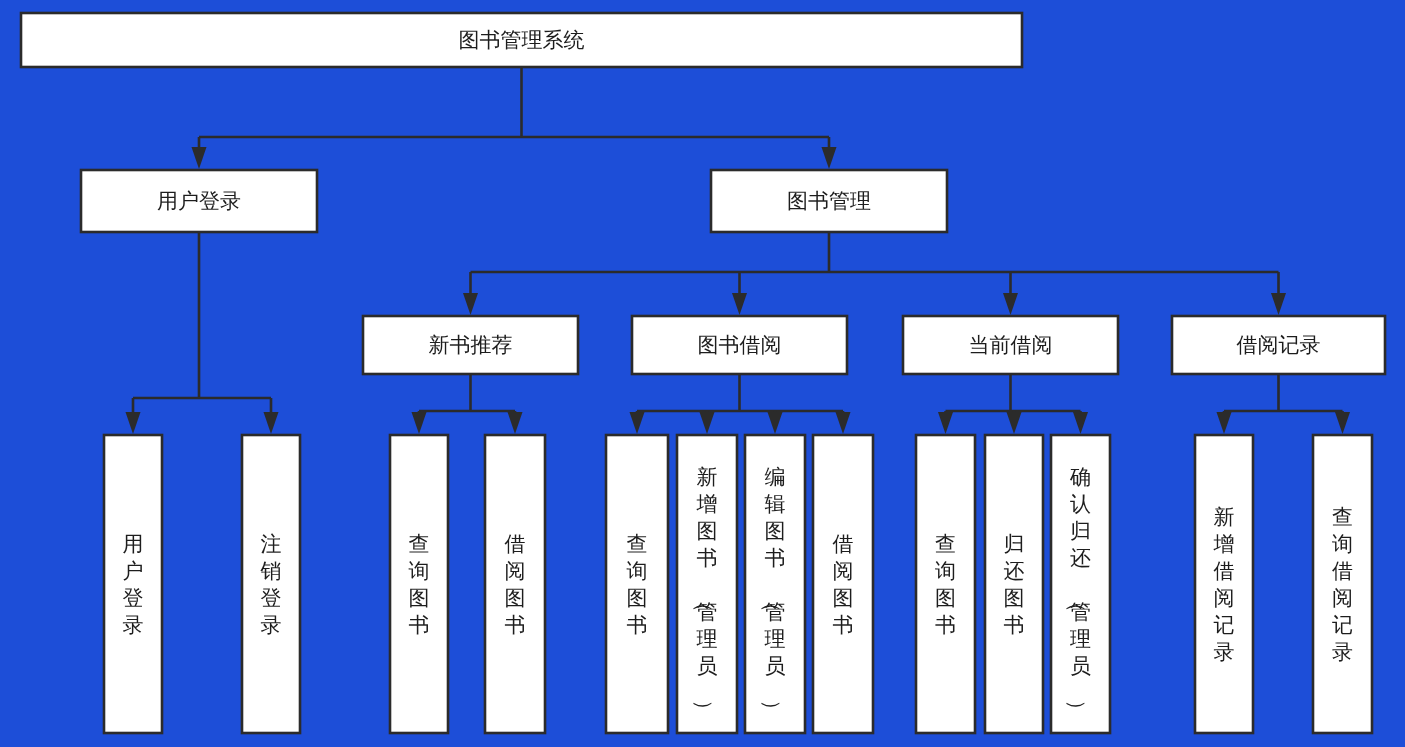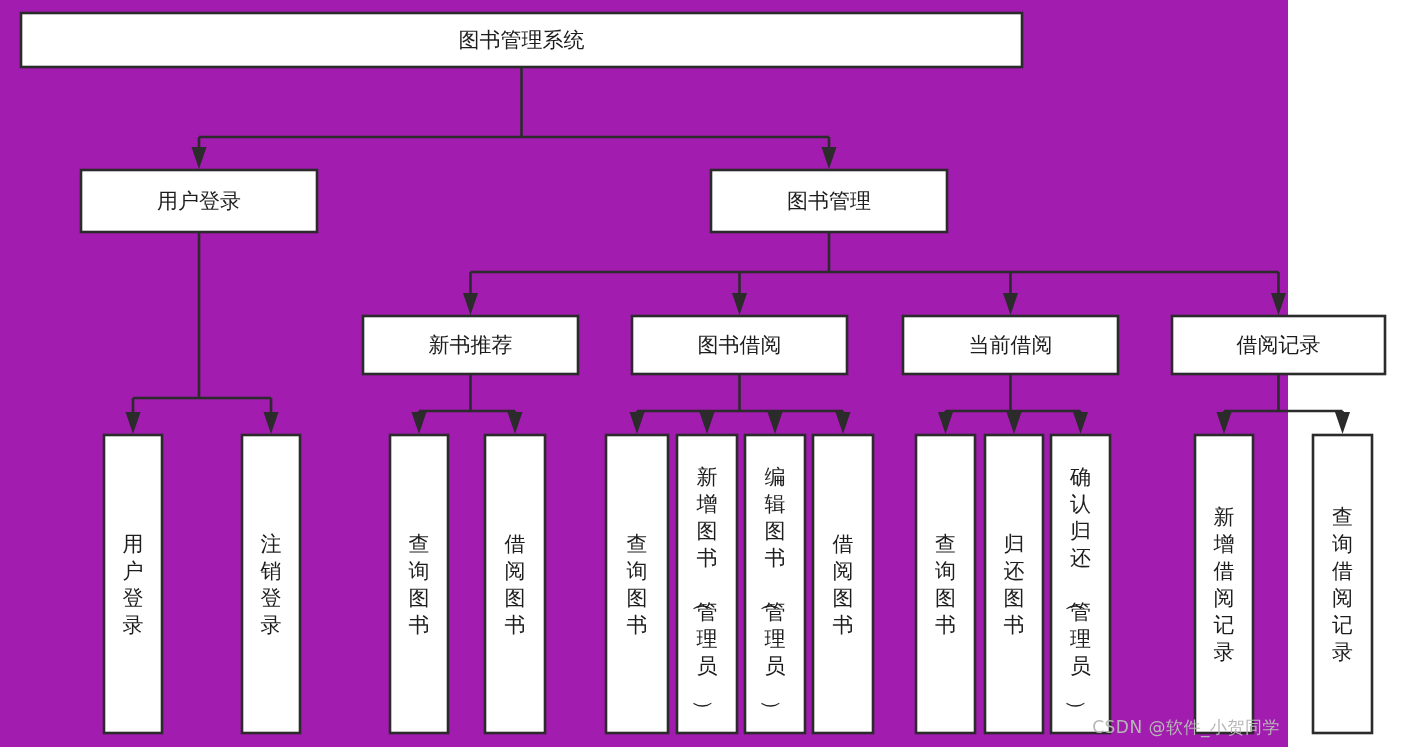--- a/index.html
+++ b/index.html
@@ -8,23 +8,23 @@
     background: #ffffff;
   }
   body {
     width: 1405px;
     height: 747px;
     font-family: "DejaVu Sans", "Liberation Sans", sans-serif;
     overflow: hidden;
   }
   #diagram-root {
     position: relative;
-    width: 1288px;
+    width: 1405px;
     height: 747px;
-    background: #a21caf;
+    background: #1d4ed8;
   }
   svg.flowchart {
     position: absolute;
     left: 0;
     top: 0;
     width: 1405px;
     height: 747px;
   }
   .node-rect {
     fill: #ffffff;
@@ -214,14 +214,13 @@
         <g>
           <rect x="1195" y="435" width="58" height="298" class="node-rect"></rect>
           <text x="1224" y="524.06" class="node-label-v"><tspan x="1224" dy="0">新</tspan><tspan x="1224" dy="27">增</tspan><tspan x="1224" dy="27">借</tspan><tspan x="1224" dy="27">阅</tspan><tspan x="1224" dy="27">记</tspan><tspan x="1224" dy="27">录</tspan></text>
         </g>
         <g>
           <rect x="1313" y="435" width="59" height="298" class="node-rect"></rect>
           <text x="1342.5" y="524.06" class="node-label-v"><tspan x="1342.5" dy="0">查</tspan><tspan x="1342.5" dy="27">询</tspan><tspan x="1342.5" dy="27">借</tspan><tspan x="1342.5" dy="27">阅</tspan><tspan x="1342.5" dy="27">记</tspan><tspan x="1342.5" dy="27">录</tspan></text>
         </g>
       </g>
   </svg>
-  <div class="watermark">CSDN @软件_小贺同学</div>
 </div>
 
 </body></html>

